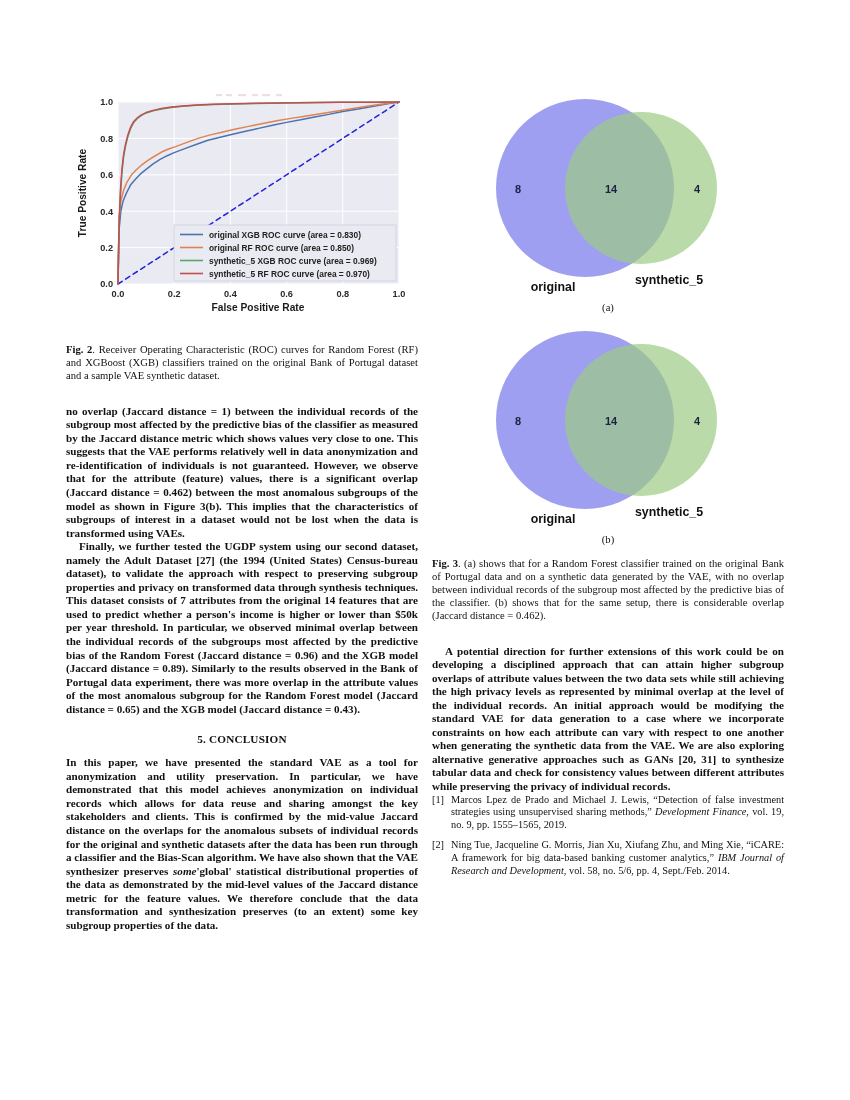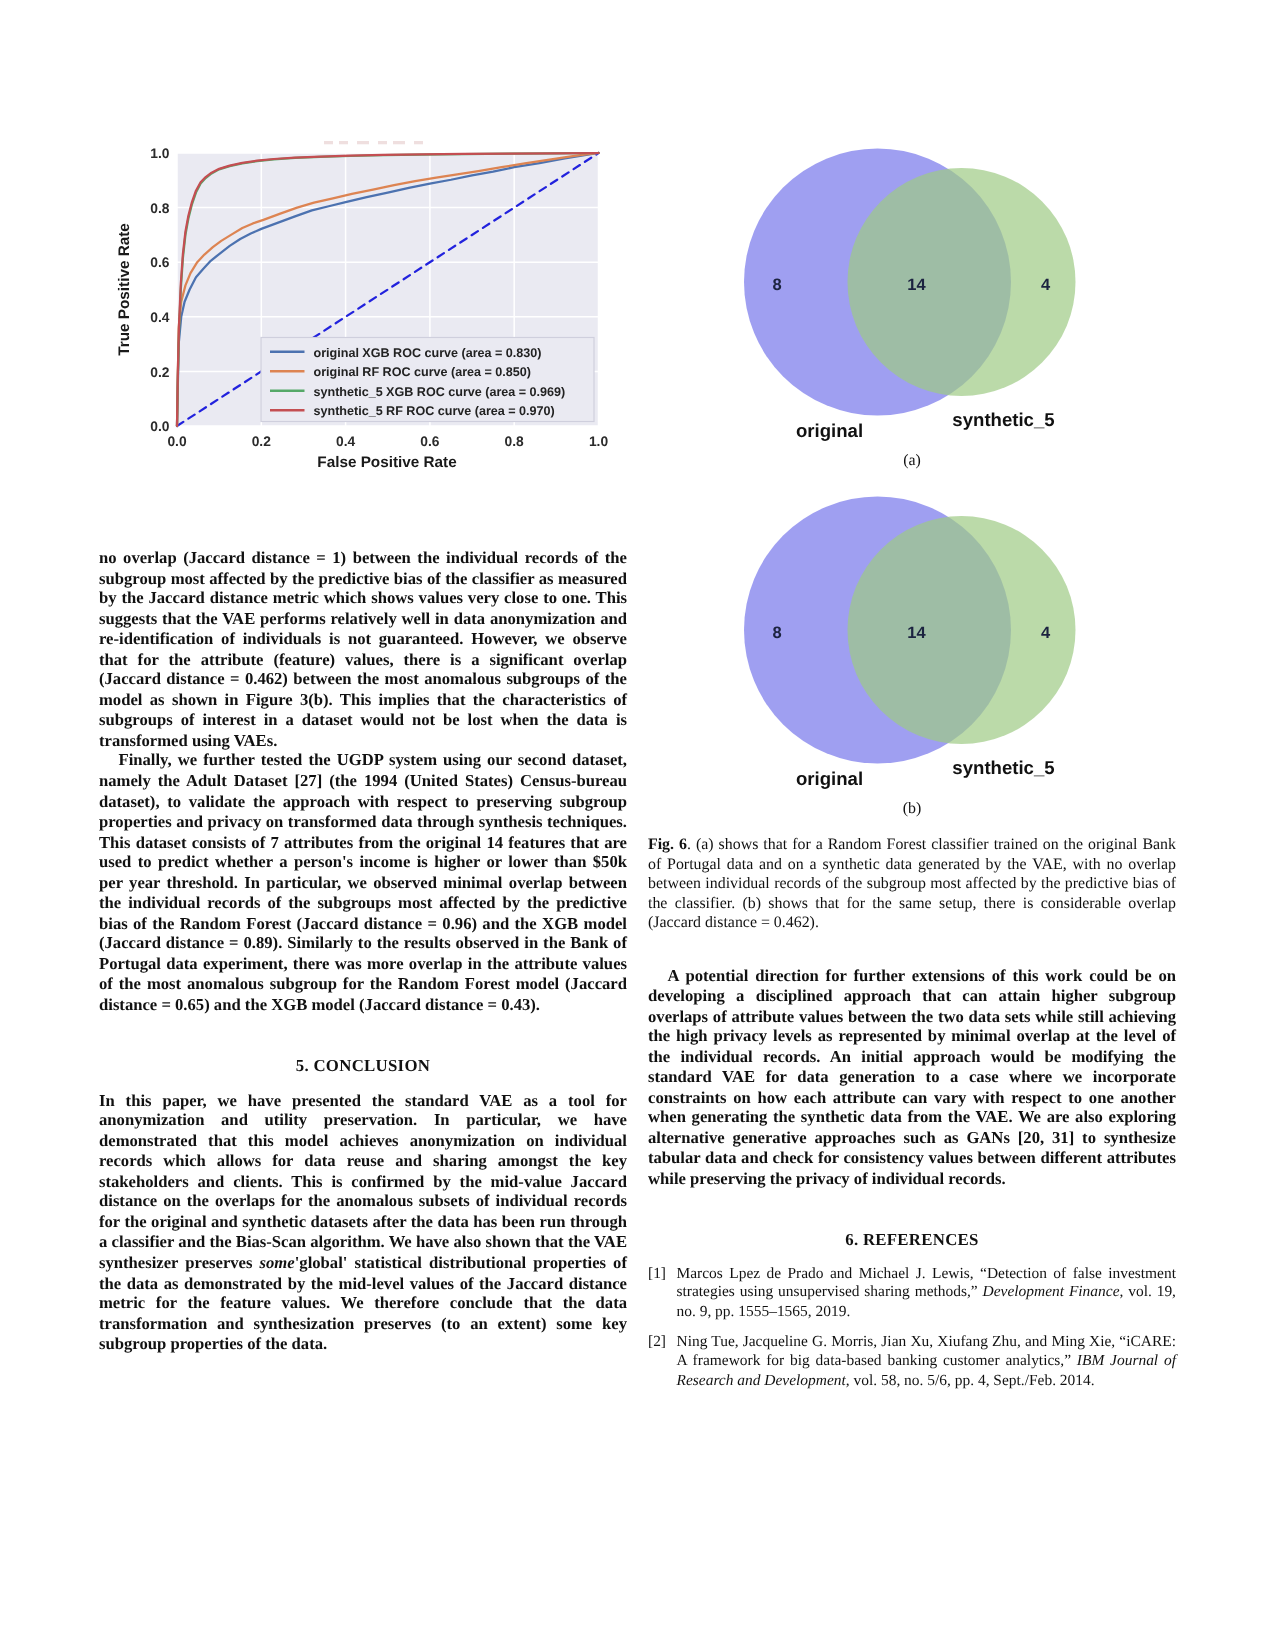--- a/index.html
+++ b/index.html
@@ -41,21 +41,21 @@
     -webkit-hyphens: none;
     hyphens: none;
     font-weight: bold;
   }
   p.body.indent { text-indent: 13px; }
 
   h2.section {
     font-size: 11.2px;
     font-weight: bold;
     text-align: center;
-    margin: 27px 0 11px 0;
+    margin: 17px 0 11px 0;
     letter-spacing: .2px;
     font-family: "Liberation Serif", serif;
   }
 
   .caption {
     font-size: 10.6px;
     line-height: 12.9px;
     text-align: justify;
     margin: 0;
   }
@@ -180,20 +180,21 @@
           <rect x="172" y="6" width="8" height="2.2" fill="#c99"></rect>
           <rect x="186" y="6" width="6" height="2.2" fill="#c99"></rect>
           <rect x="196" y="6" width="8" height="2.2" fill="#c99"></rect>
           <rect x="210" y="6" width="6" height="2.2" fill="#c99"></rect>
         </g>
       </svg>
     </div>
 
     <div class="gap-m"></div>
 
+    <p class="caption"><b>Fig. 2</b><span>. Receiver Operating Characteristic (ROC) curves for Random Forest (RF) and XGBoost (XGB) classifiers trained on the original Bank of Portugal dataset and a sample VAE synthetic dataset.</span></p>
 
     <div class="gap-l"></div>
 
     <p class="body">no overlap (Jaccard distance = 1) between the individual records of the subgroup most affected by the predictive bias of the classifier as measured by the Jaccard distance metric which shows values very close to one. This suggests that the VAE performs relatively well in data anonymization and re-identification of individuals is not guaranteed. However, we observe that for the attribute (feature) values, there is a significant overlap (Jaccard distance = 0.462) between the most anomalous subgroups of the model as shown in Figure 3(b). This implies that the characteristics of subgroups of interest in a dataset would not be lost when the data is transformed using VAEs.</p>
     <p class="body indent">Finally, we further tested the UGDP system using our second dataset, namely the Adult Dataset [27] (the 1994 (United States) Census-bureau dataset), to validate the approach with respect to preserving subgroup properties and privacy on transformed data through synthesis techniques. This dataset consists of 7 attributes from the original 14 features that are used to predict whether a person's income is higher or lower than $50k per year threshold. In particular, we observed minimal overlap between the individual records of the subgroups most affected by the predictive bias of the Random Forest (Jaccard distance = 0.96) and the XGB model (Jaccard distance = 0.89). Similarly to the results observed in the Bank of Portugal data experiment, there was more overlap in the attribute values of the most anomalous subgroup for the Random Forest model (Jaccard distance = 0.65) and the XGB model (Jaccard distance = 0.43).</p>
 
     <h2 class="section">5.  CONCLUSION</h2>
 
     <p class="body"><span>In this paper, we have presented the standard VAE as a tool for anonymization and utility preservation. In particular, we have demonstrated that this model achieves anonymization on individual records which allows for data reuse and sharing amongst the key stakeholders and clients. This is confirmed by the mid-value Jaccard distance on the overlaps for the anomalous subsets of individual records for the original and synthetic datasets after the data has been run through a classifier and the Bias-Scan algorithm. We have also shown that the VAE synthesizer preserves </span><i>some</i><span>'global' statistical distributional properties of the data as demonstrated by the mid-level values of the Jaccard distance metric for the feature values. We therefore conclude that the data transformation and synthesization preserves (to an extent) some key subgroup properties of the data.</span></p>
   </div>
@@ -223,27 +224,26 @@
         <text x="163" y="105" font-family="Liberation Sans, sans-serif" font-size="11" font-weight="bold" fill="#1c2340" text-anchor="middle">14</text>
         <text x="249" y="105" font-family="Liberation Sans, sans-serif" font-size="11" font-weight="bold" fill="#1c2340" text-anchor="middle">4</text>
         <text x="105" y="203" font-family="Liberation Sans, sans-serif" font-size="12.4" font-weight="bold" fill="#111111" text-anchor="middle">original</text>
         <text x="221" y="196" font-family="Liberation Sans, sans-serif" font-size="12.4" font-weight="bold" fill="#111111" text-anchor="middle">synthetic_5</text>
       </svg>
       <p class="subfig-label">(b)</p>
     </div>
 
     <div class="gap-m"></div>
 
-    <p class="caption"><b>Fig. 6</b><span>. (a) shows that for a Random Forest classifier trained on the original Bank of Portugal data and on a synthetic data generated by the VAE, with no overlap between individual records of the subgroup most affected by the predictive bias of the classifier. (b) shows that for the same setup, there is considerable overlap (Jaccard distance = 0.462).</span></p>
+    <p class="caption"><b>Fig. 3</b><span>. (a) shows that for a Random Forest classifier trained on the original Bank of Portugal data and on a synthetic data generated by the VAE, with no overlap between individual records of the subgroup most affected by the predictive bias of the classifier. (b) shows that for the same setup, there is considerable overlap (Jaccard distance = 0.462).</span></p>
 
     <div class="gap-l"></div>
 
     <p class="body indent">A potential direction for further extensions of this work could be on developing a disciplined approach that can attain higher subgroup overlaps of attribute values between the two data sets while still achieving the high privacy levels as represented by minimal overlap at the level of the individual records. An initial approach would be modifying the standard VAE for data generation to a case where we incorporate constraints on how each attribute can vary with respect to one another when generating the synthetic data from the VAE. We are also exploring alternative generative approaches such as GANs [20, 31] to synthesize tabular data and check for consistency values between different attributes while preserving the privacy of individual records.</p>
 
-    <h2 class="section">6.  REFERENCES</h2>
 
     <div>
       <div class="ref">
         <span class="ref-num">[1]</span>
         <span class="ref-text"><span>Marcos Lpez de Prado and Michael J. Lewis,  “Detection of false investment strategies using unsupervised sharing methods,”  </span><i>Development Finance</i><span>, vol. 19, no. 9, pp. 1555–1565, 2019.</span></span>
       </div>
       <div class="ref">
         <span class="ref-num">[2]</span>
         <span class="ref-text"><span>Ning Tue, Jacqueline G. Morris, Jian Xu, Xiufang Zhu, and Ming Xie, “iCARE: A framework for big data-based banking customer analytics,”  </span><i>IBM Journal of Research and Development</i><span>, vol. 58, no. 5/6, pp. 4, Sept./Feb. 2014.</span></span>
       </div>

